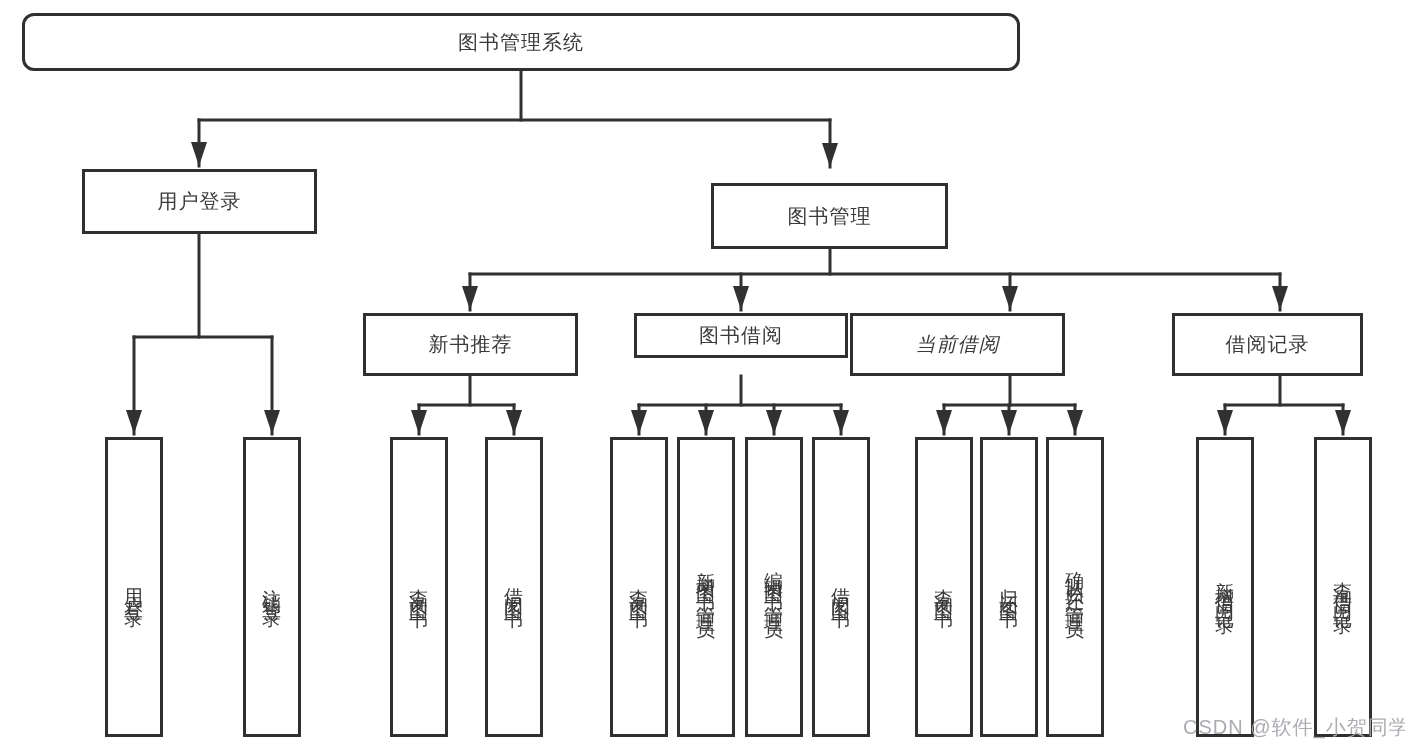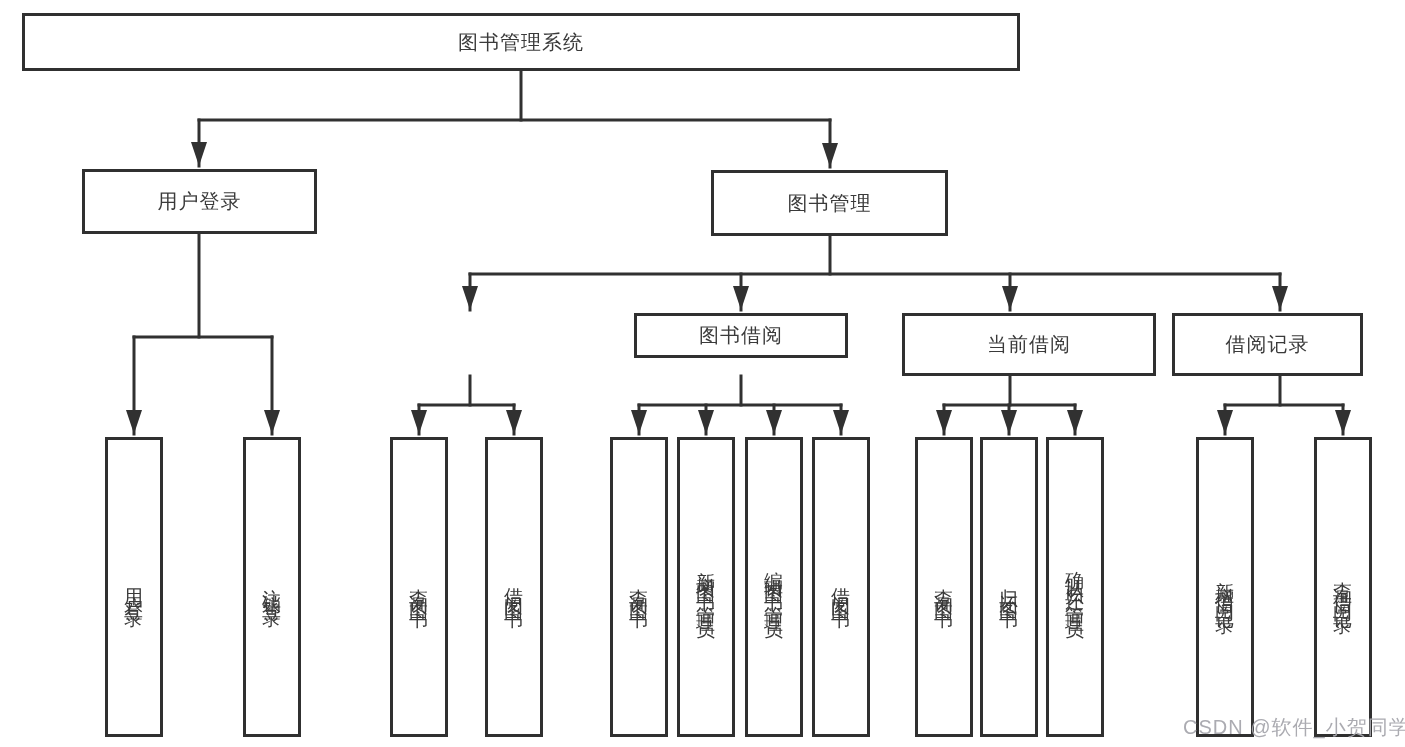--- a/index.html
+++ b/index.html
@@ -88,35 +88,38 @@
       <path d="M1009,405 V434" marker-end="url(#arr)"></path>
       <path d="M1075,405 V434" marker-end="url(#arr)"></path>
 
       <path d="M1280,376 V405"></path>
       <path d="M1225,405 H1343"></path>
       <path d="M1225,405 V434" marker-end="url(#arr)"></path>
       <path d="M1343,405 V434" marker-end="url(#arr)"></path>
     </g>
   </svg>
 
-  <div class="node hbox" style="left:22px; top:13px; width:998px; height:58px;">
+  <div class="node hbox" style="left:22px; top:13px; width:998px; height:58px;border-radius:12px;">
     <span>图书管理系统</span>
   </div>
 
   <div class="node hbox" style="left:82px; top:169px; width:235px; height:65px;">
     <span>用户登录</span>
   </div>
-  <div class="node hbox" style="left:711px; top:170px; width:237px; height:66px;">
+  <div class="node hbox" style="left:711px; top:183px; width:237px; height:66px;">
     <span>图书管理</span>
   </div>
 
+  <div class="node hbox" style="left:363px; top:313px; width:215px; height:63px;">
+    <span>新书推荐</span>
+  </div>
   <div class="node hbox" style="left:634px; top:313px; width:214px; height:45px;">
     <span>图书借阅</span>
   </div>
-  <div class="node hbox" style="left:902px; top:313px; width:254px; height:63px;">
+  <div class="node hbox" style="left:850px; top:313px; width:215px; height:63px;font-style:italic;">
     <span>当前借阅</span>
   </div>
   <div class="node hbox" style="left:1172px; top:313px; width:191px; height:63px;">
     <span>借阅记录</span>
   </div>
 
   <div class="node vbox" style="left:105px; top:437px; width:58px; height:300px;">
     <span class="vtext">用户登录</span>
   </div>
   <div class="node vbox" style="left:243px; top:437px; width:58px; height:300px;">

